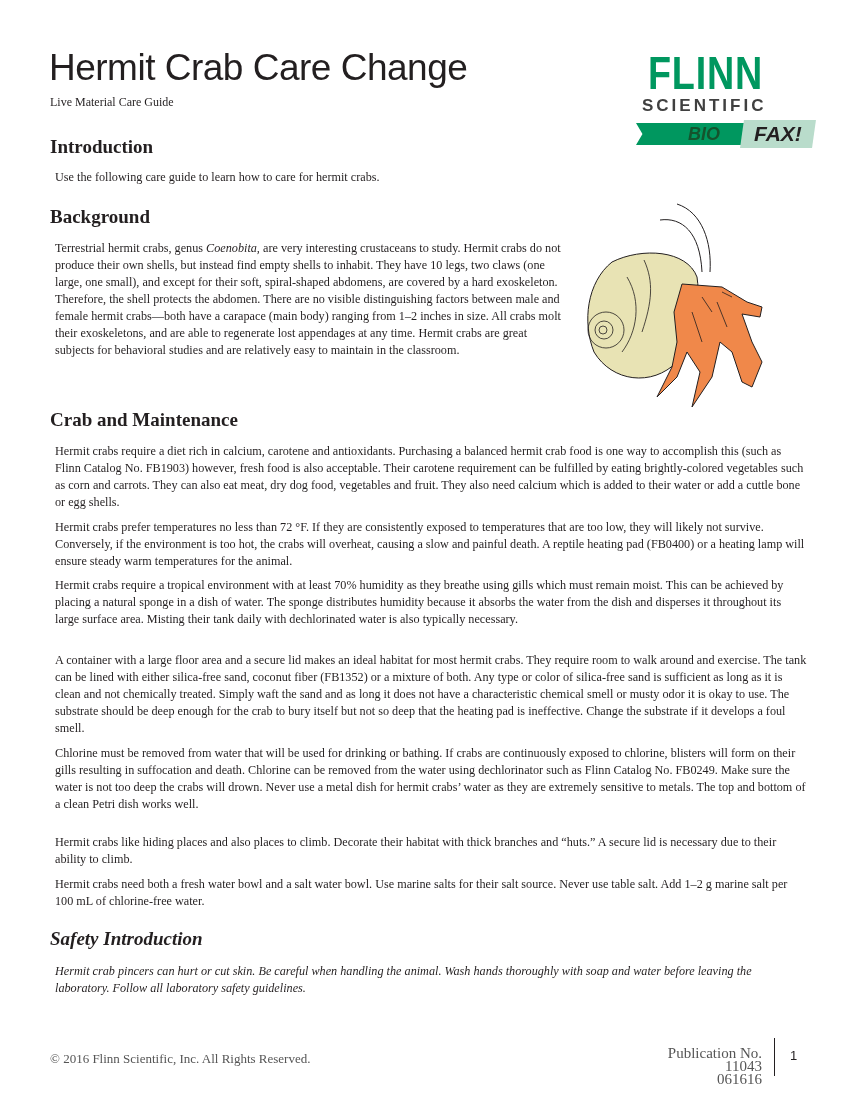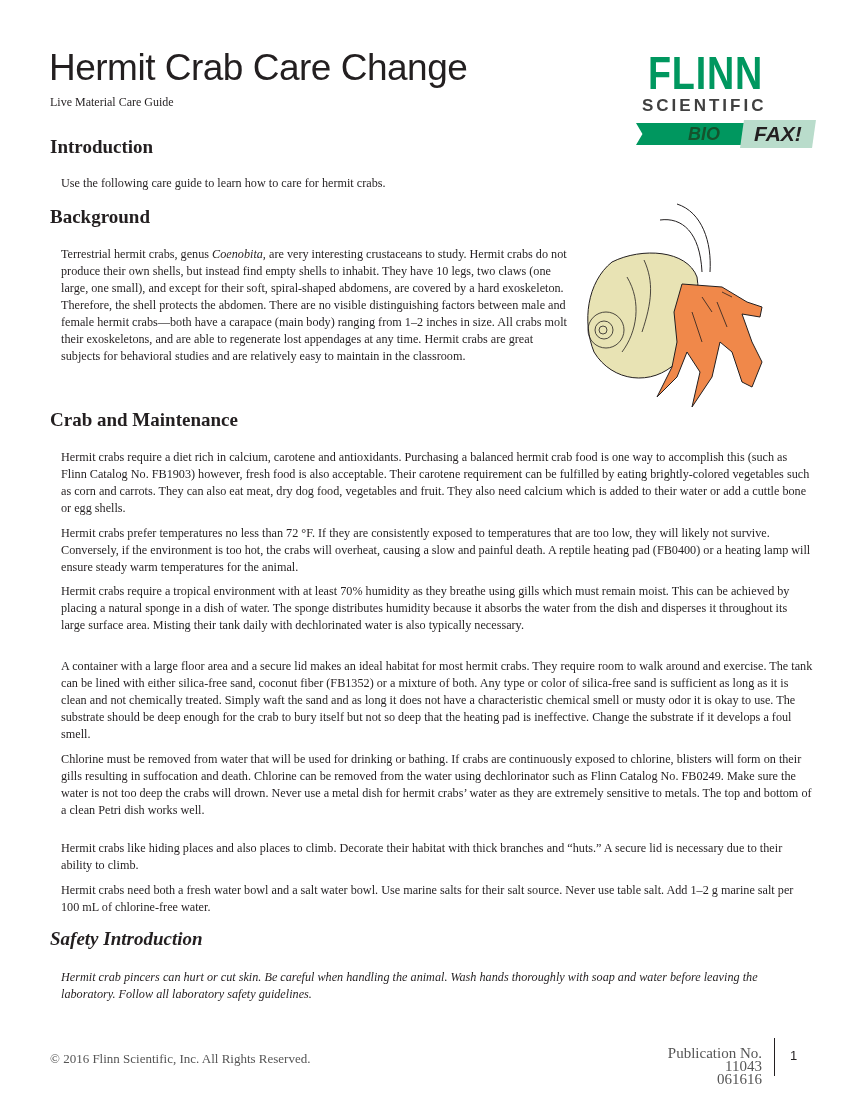--- a/index.html
+++ b/index.html
@@ -9,21 +9,21 @@
   .logo { position:absolute; left:628px; top:50px; width:190px; height:105px; }
   .flinn { position:absolute; left:20px; top:0; font-family:"Liberation Sans", sans-serif; font-weight:bold; font-size:46px; color:#00975f; letter-spacing:1px; line-height:46px; transform:scaleX(0.82); transform-origin:left top; }
   .sci { position:absolute; left:14px; top:46px; font-family:"Liberation Sans", sans-serif; font-weight:bold; font-size:17px; color:#404040; letter-spacing:3px; line-height:20px; }
   .banner { position:absolute; left:8px; top:70px; width:178px; height:28px; }
   .banner .green { position:absolute; left:0; top:3px; width:108px; height:22px; background:#00975f; clip-path:polygon(0 0,100% 0,100% 100%,0 100%,6% 50%); }
   .banner .bio { position:absolute; left:52px; top:2px; font-family:"Liberation Sans", sans-serif; font-weight:bold; font-style:italic; font-size:18px; color:#14532d; line-height:24px; }
   .banner .grey { position:absolute; left:106px; top:0; width:72px; height:28px; background:#b9dccb; transform:skewX(-8deg); }
   .banner .fax { position:absolute; left:110px; top:2px; font-family:"Liberation Sans", sans-serif; font-weight:bold; font-style:italic; font-size:21px; color:#231f20; line-height:24px;margin-left:8px; }
   .h2 { position:absolute; left:50px; font-family:"Liberation Serif", serif; font-weight:bold; font-size:19px; line-height:24px; margin:0; }
   .h2.italic { font-style:italic; }
-  .p { position:absolute; left:50px; font-family:"Liberation Serif", serif; font-size:12.2px; line-height:17px; color:#231f20; margin:11px; text-align:left; }
+  .p { position:absolute; left:50px; font-family:"Liberation Serif", serif; font-size:12.2px; line-height:17px; color:#231f20; margin:5px; text-align:left; }
   .p i { font-style:italic; }
   .p.it { font-style:italic; }
   .crab { position:absolute; left:582px; top:202px; width:190px; height:210px; }
   .footer-left { position:absolute; left:50px; top:1051px; font-family:"Liberation Serif", serif; font-size:13px; color:#555; }
   .footer-right { position:absolute; left:640px; top:1047px; width:122px; text-align:right; font-family:"Liberation Serif", serif; font-size:15px; color:#555; line-height:13px; }
   .footer-rule { position:absolute; left:774px; top:1038px; width:1px; height:38px; background:#231f20; }
   .page-num { position:absolute; left:790px; top:1048px; font-family:"Liberation Sans", sans-serif; font-size:13px; color:#231f20; }
 </style>
 </head>
 <body>

